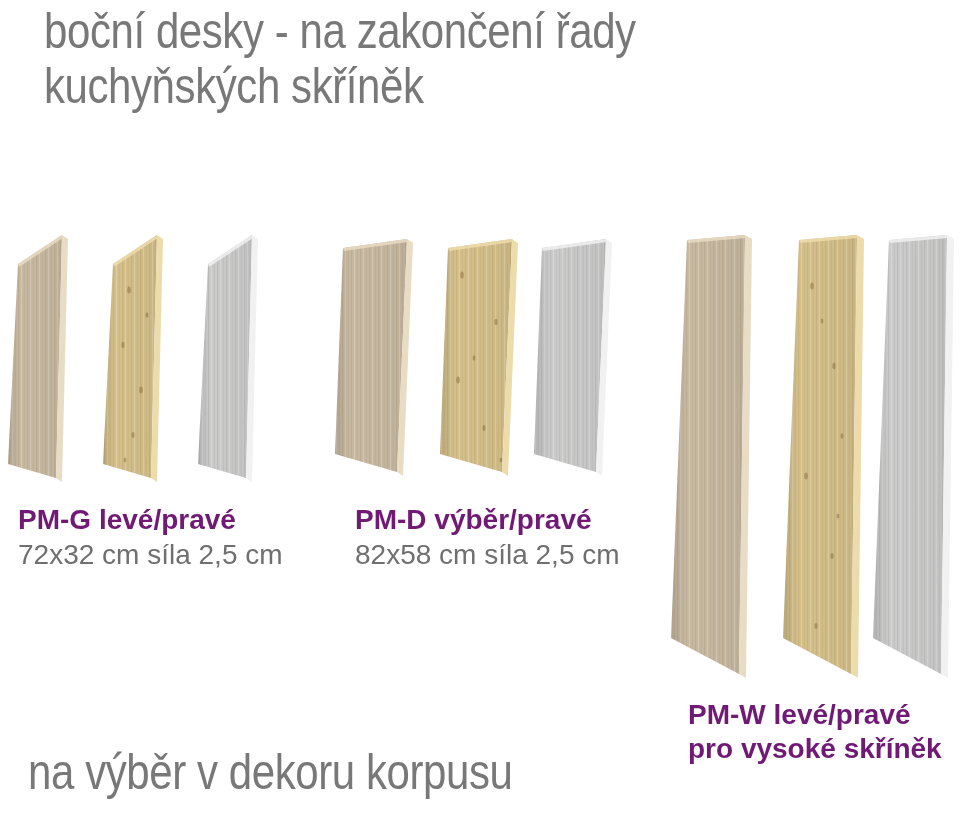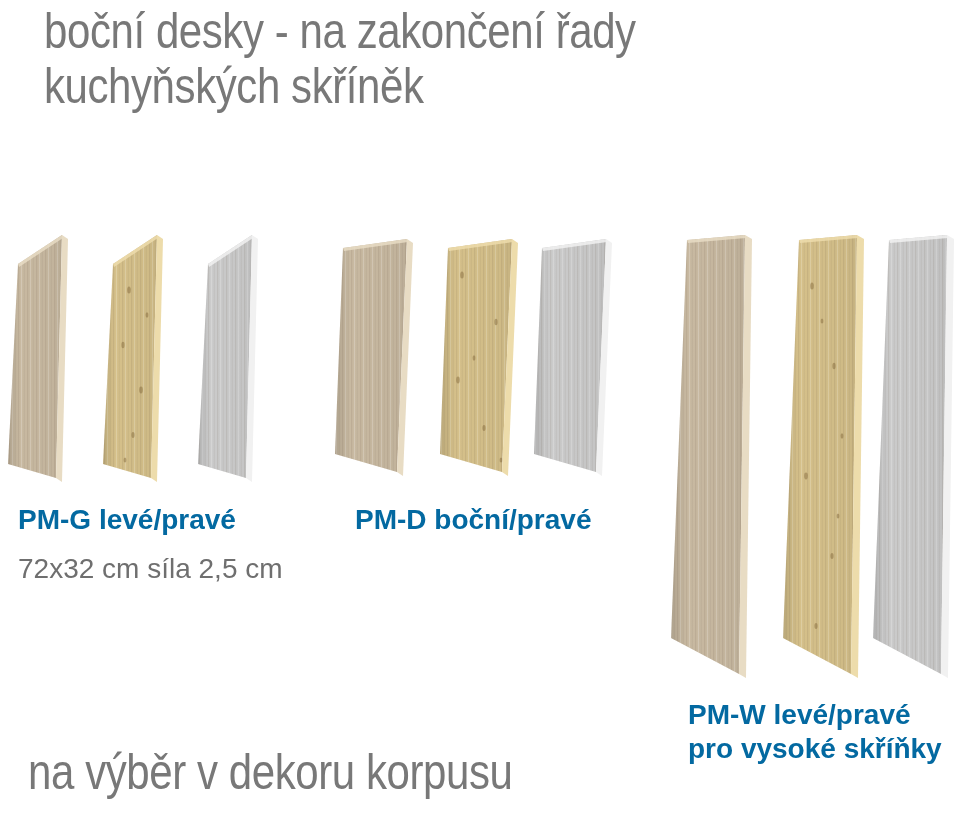--- a/index.html
+++ b/index.html
@@ -35,32 +35,32 @@
     line-height: 56px;
     letter-spacing: -0.5px;
     transform: scaleX(0.84);
     transform-origin: 0 0;
     white-space: nowrap;
   }
   
   .label-block { position: absolute; }
   .label-block .code,
   .label-block .target {
-    color: #0369a1;
+    color: #701a75;
     font-size: 28px;
     font-weight: 700;
     line-height: 34px;
     white-space: nowrap;
   }
   .label-block .dims {
     color: #6f6f6f;
     font-size: 28px;
     font-weight: 400;
     line-height: 34px;
-    margin-top: 15px;
+    margin-top: 1px;
     white-space: nowrap;
   }
   #labels-pmg { left: 18px;  top: 503px; }
   #labels-pmd { left: 355px; top: 503px; }
   #labels-pmw { left: 688px; top: 698px; }
   
   .panel { position: absolute; display: block; }
   .knot { fill: #7a5c30; opacity: 0.42; }
 </style>
 </head>
@@ -157,21 +157,22 @@
 
     <svg class="panel" style="left:532px; top:230px" width="92" height="256">
       <polygon points="10,18 74,9 64,242 2,224" fill="#cbcbcb"></polygon>
       <polygon points="10,18 74,9 64,242 2,224" fill="url(#grainV)"></polygon>
       <polygon points="10,18 74,9 64,242 2,224" fill="url(#faceShade)"></polygon>
       <polygon points="74,9 80,13 70,246 64,242" fill="#f1f1f1"></polygon>
       <polygon points="10,18 74,9 75,12 11,21" opacity="0.85" fill="#f1f1f1"></polygon>
     </svg>
 
     <div class="label-block" id="labels-pmd">
-      <div class="code">PM-D boční/pravé</div>
+      <div class="code">PM-D výběr/pravé</div>
+      <div class="dims">82x58 cm síla 2,5 cm</div>
     </div>
   </div>
 
   <div>
 
     <svg class="panel" style="left:668px; top:226px" width="96" height="462">
       <polygon points="19,14 77,9 71,448 3,412" fill="#c8b9a1"></polygon>
       <polygon points="19,14 77,9 71,448 3,412" fill="url(#grainV)"></polygon>
       <polygon points="19,14 77,9 71,448 3,412" fill="url(#faceShade)"></polygon>
       <polygon points="77,9 84,13 78,452 71,448" fill="#e8dcc4"></polygon>
@@ -199,19 +200,19 @@
     <svg class="panel" style="left:870px; top:226px" width="96" height="462">
       <polygon points="19,14 77,9 71,448 3,412" fill="#cbcbcb"></polygon>
       <polygon points="19,14 77,9 71,448 3,412" fill="url(#grainV)"></polygon>
       <polygon points="19,14 77,9 71,448 3,412" fill="url(#faceShade)"></polygon>
       <polygon points="77,9 84,13 78,452 71,448" fill="#f1f1f1"></polygon>
       <polygon points="19,14 77,9 78,12 20,17" opacity="0.85" fill="#f1f1f1"></polygon>
     </svg>
 
     <div class="label-block" id="labels-pmw">
       <div class="code">PM-W levé/pravé</div>
-      <div class="target">pro vysoké skříňky</div>
+      <div class="target">pro vysoké skříněk</div>
     </div>
   </div>
 
   <div class="footer-note">na výběr v dekoru korpusu</div>
 
 </div>
 
 </body></html>

